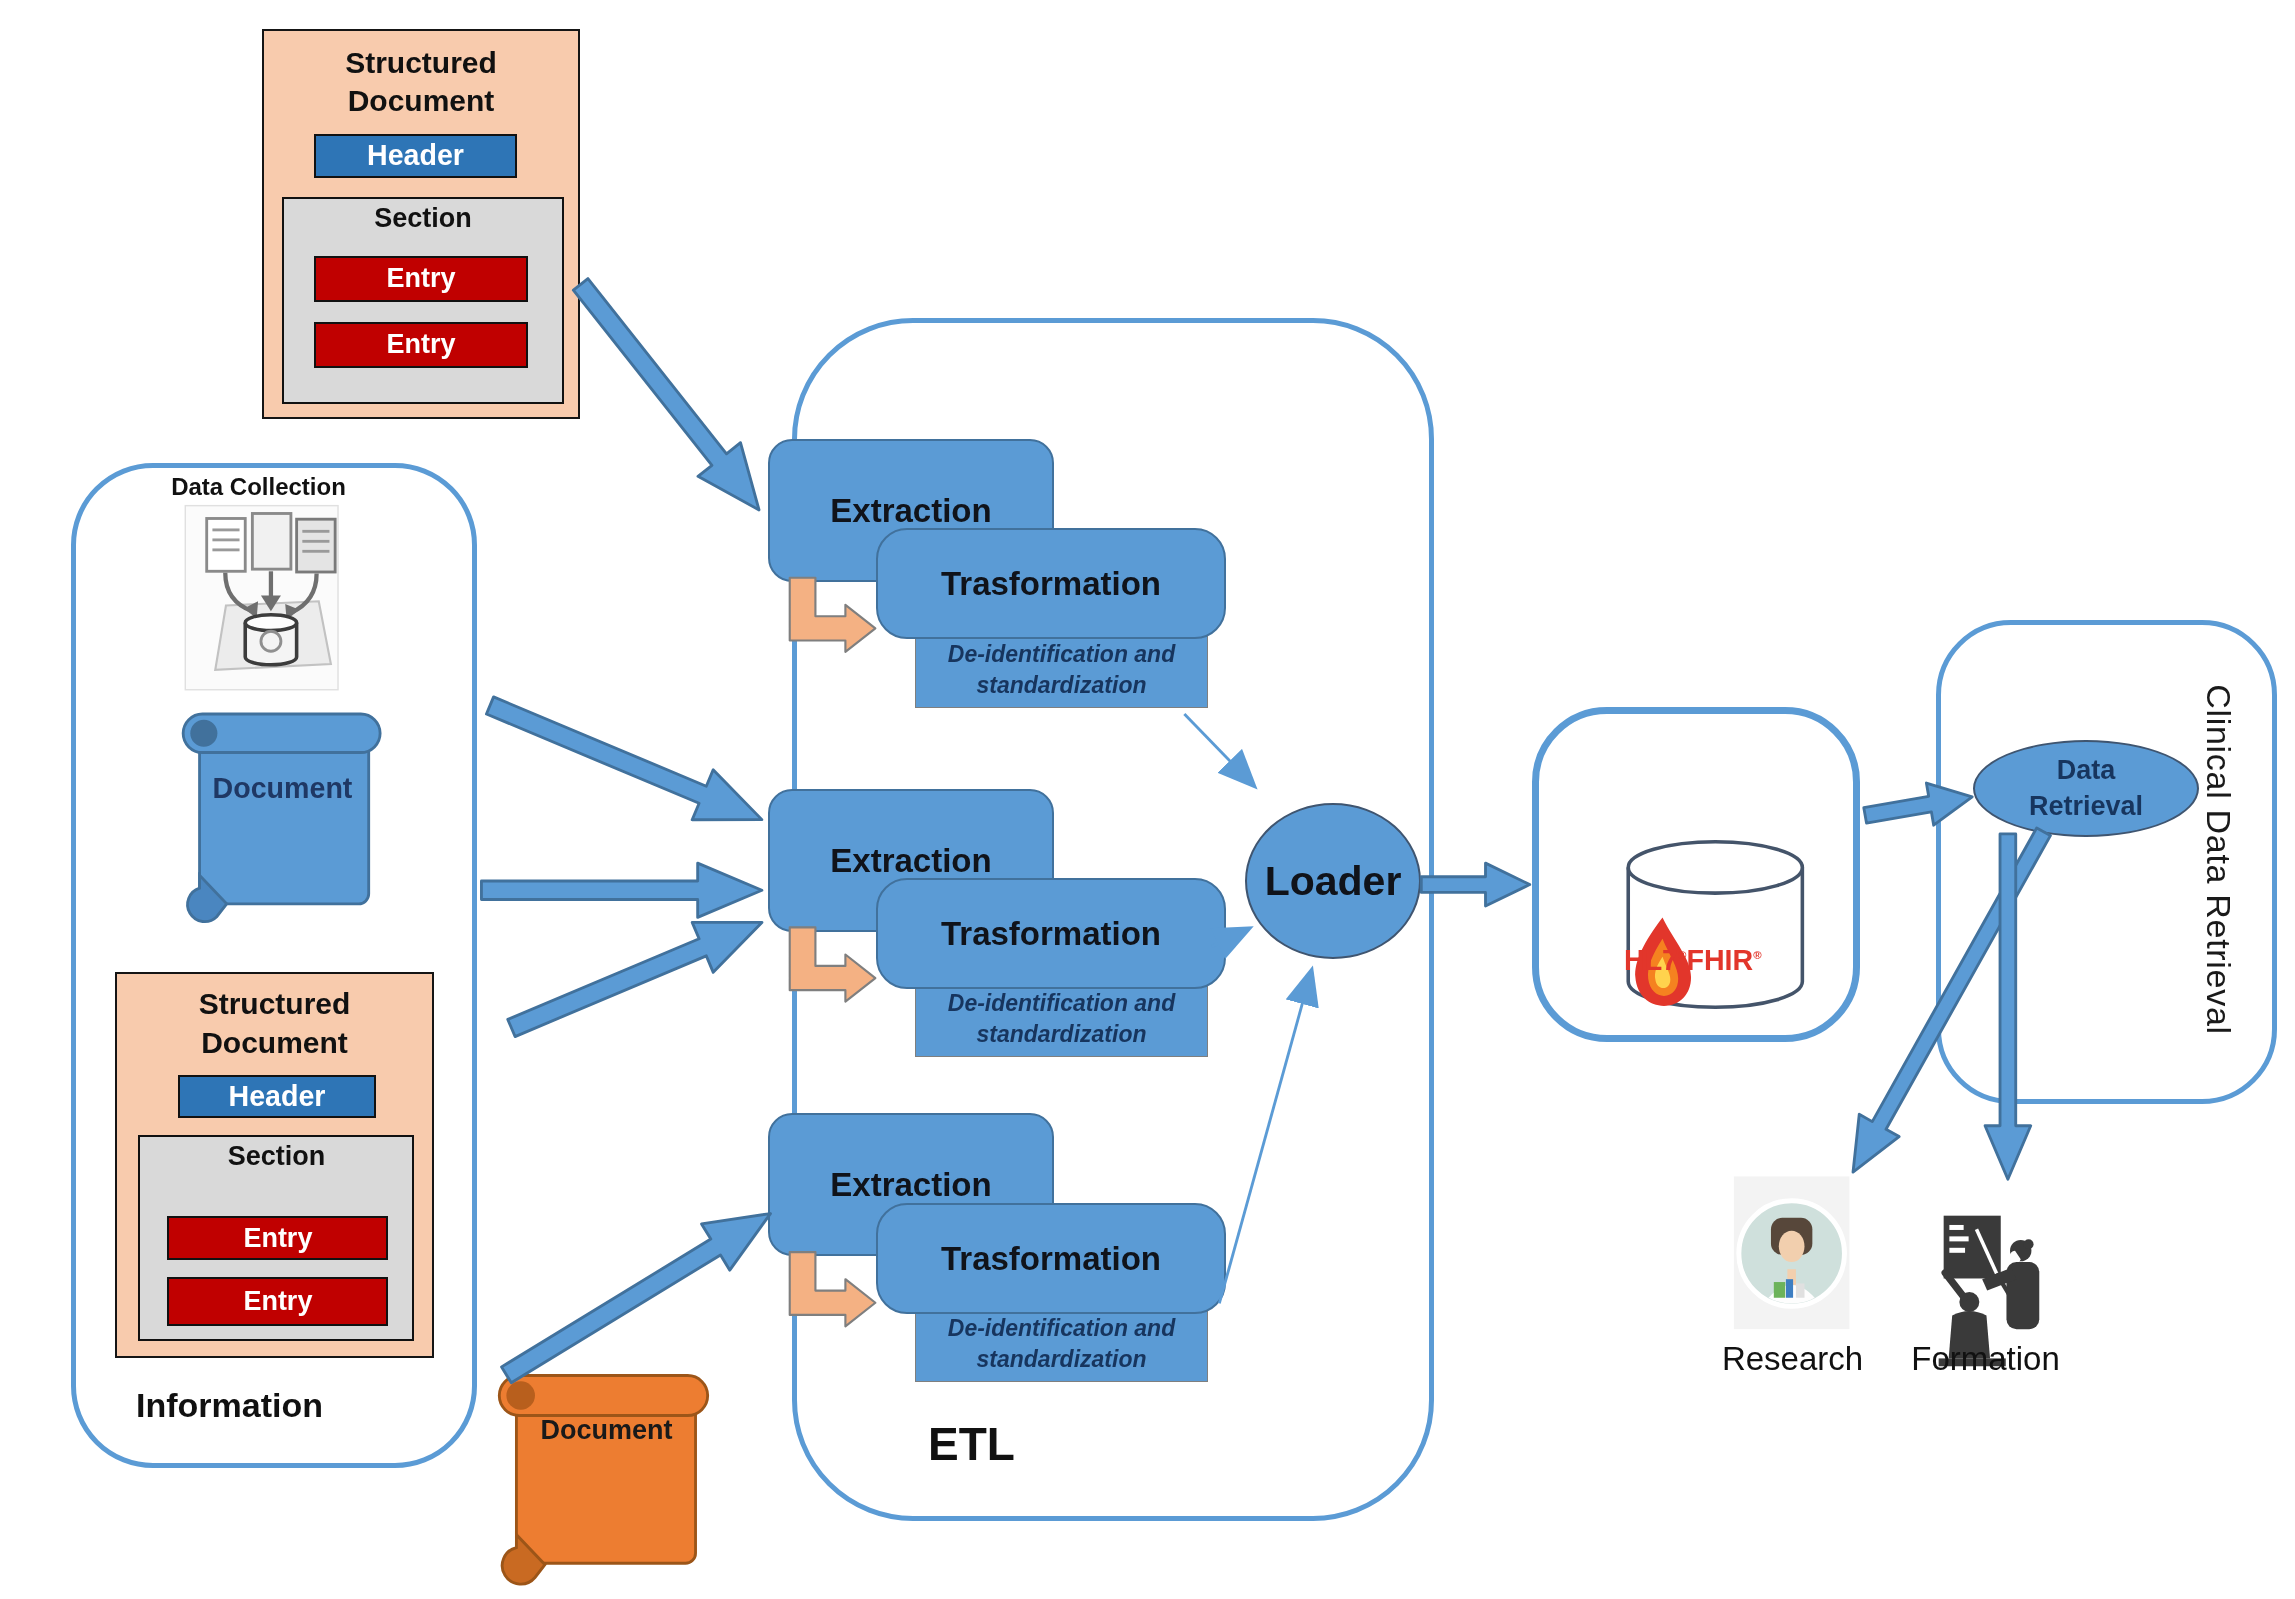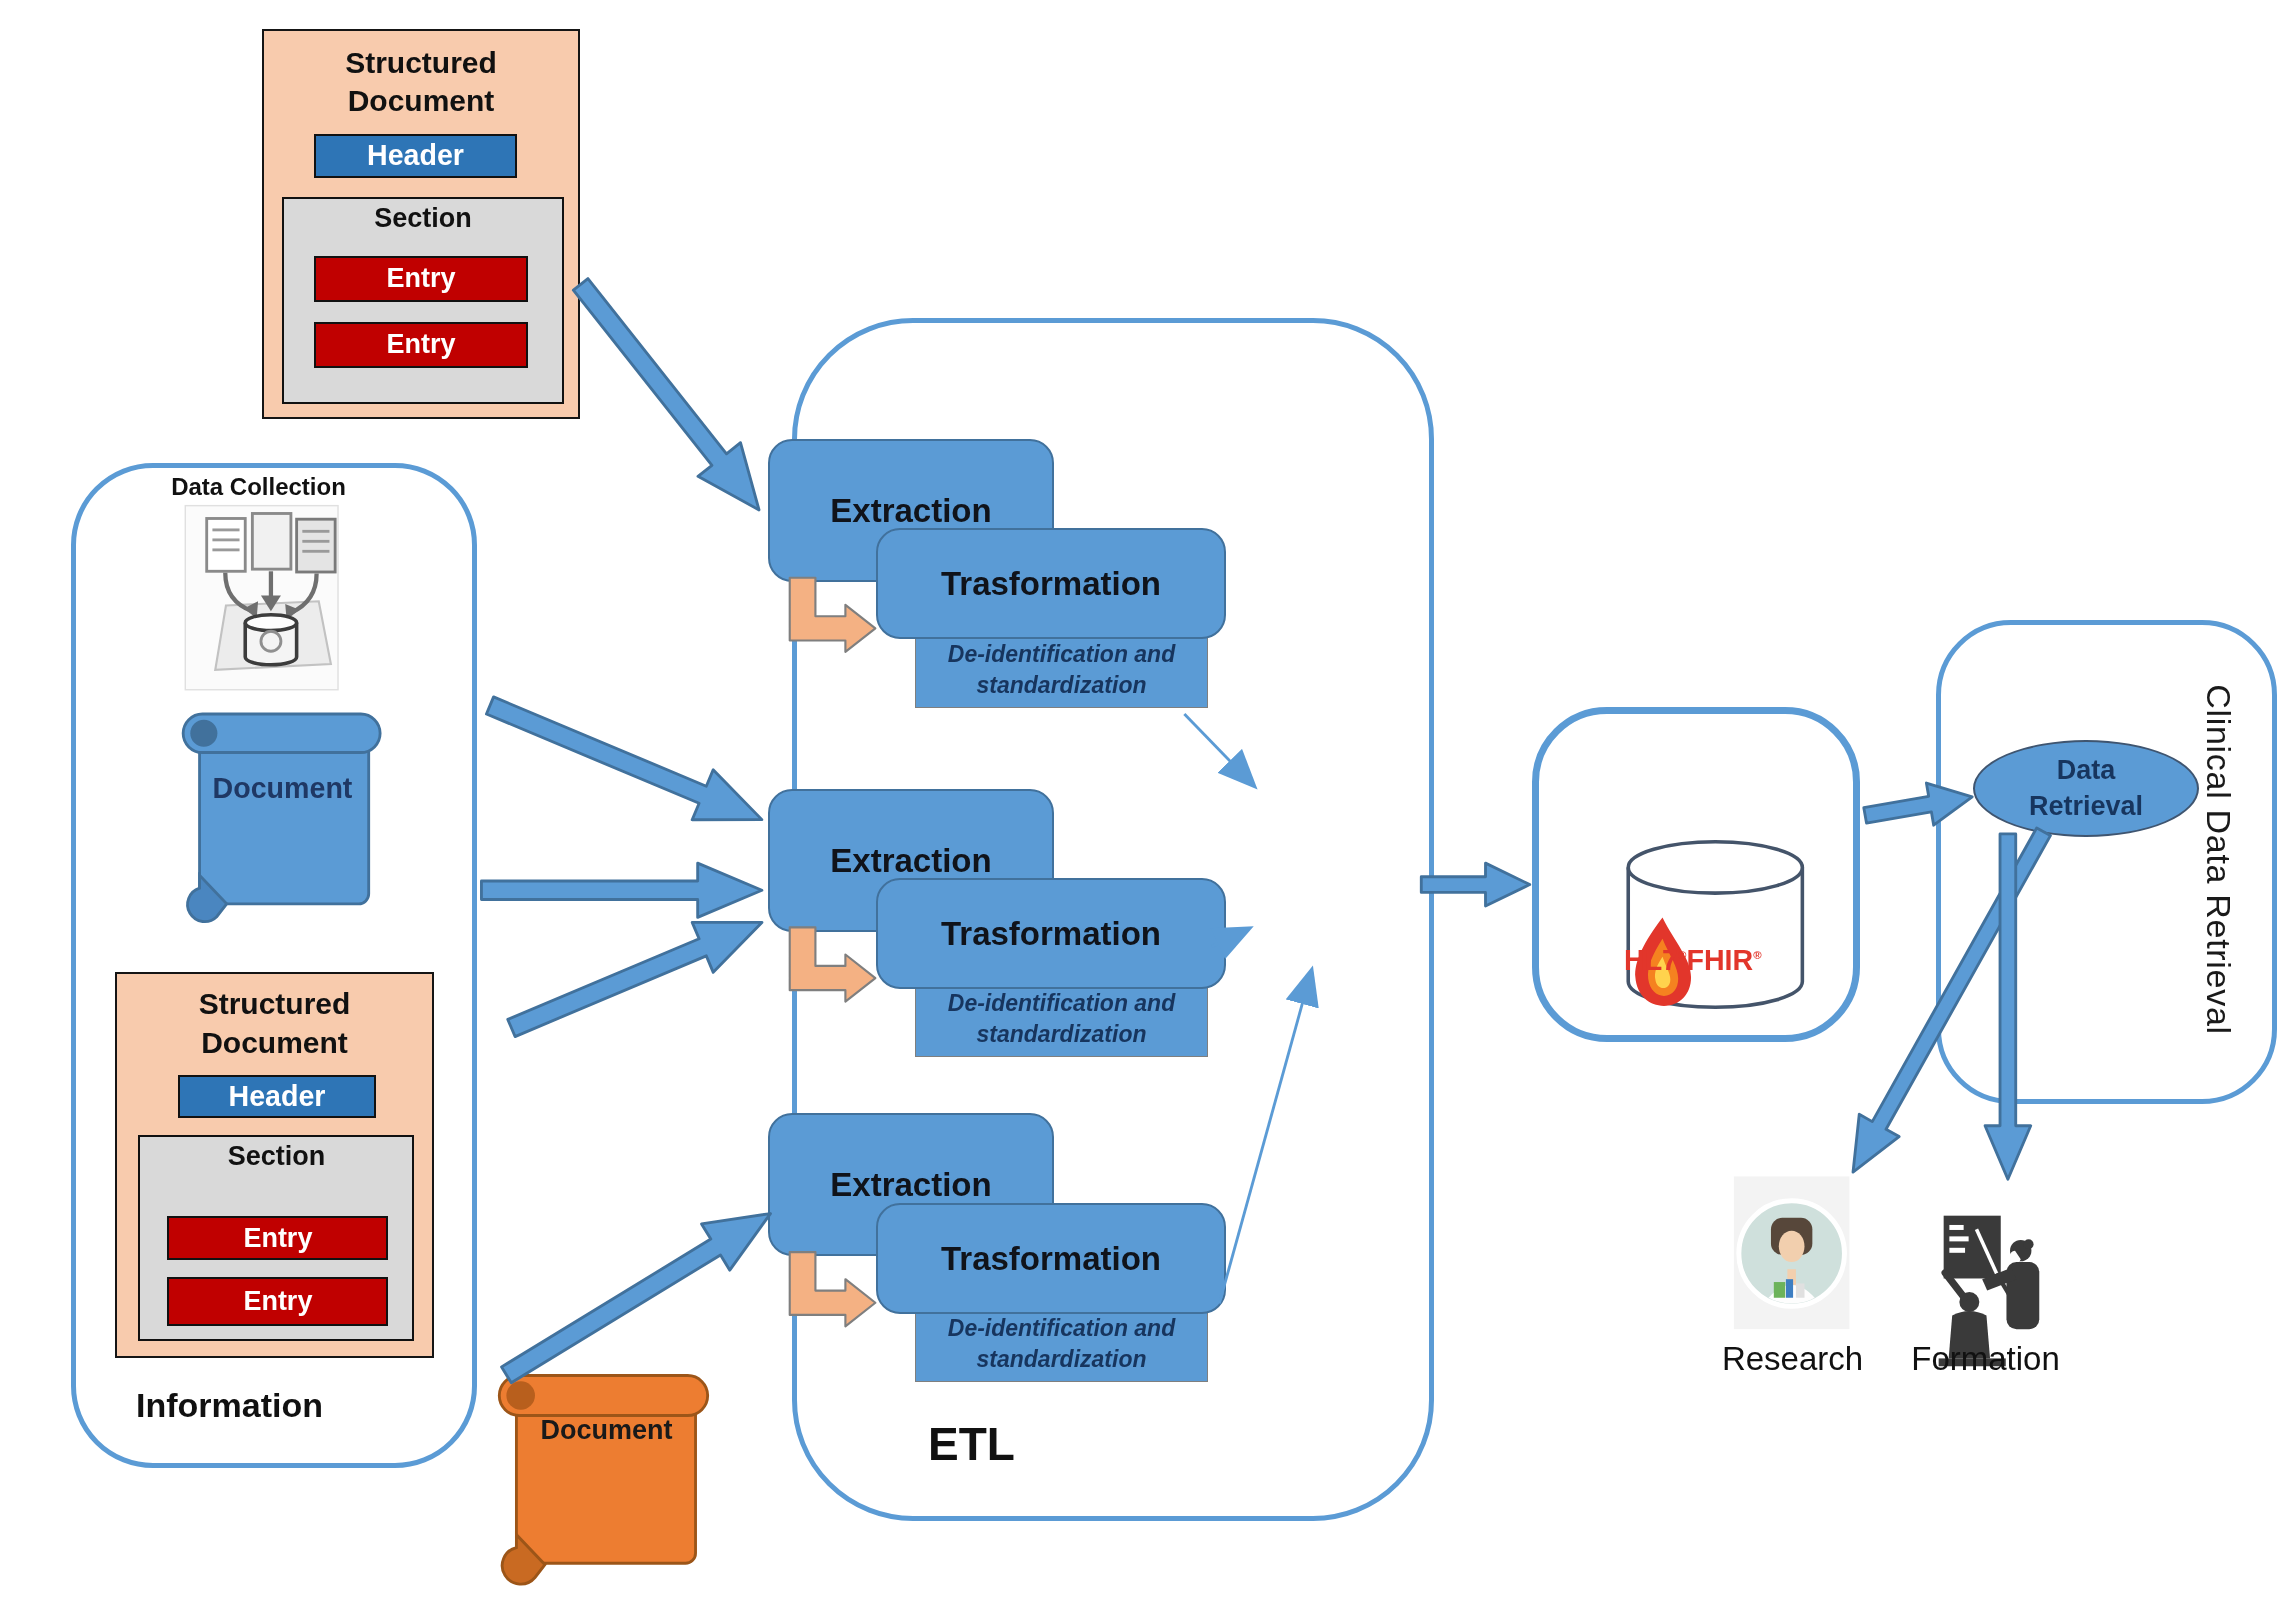--- a/index.html
+++ b/index.html
@@ -9,21 +9,21 @@
   svg.layer{position:absolute;left:0;top:0;width:2295px;height:1600px;}
   #under{z-index:1;} #over{z-index:5;}
   .container{position:absolute;border:5.7px solid #5B9BD5;border-radius:93px;background:transparent;z-index:2;box-sizing:border-box;}
   .peachbox{position:absolute;background:#F8CBAD;border:2.9px solid #151515;z-index:3;box-sizing:border-box;}
   .sd-title{position:absolute;left:0;right:0;text-align:center;font-weight:bold;font-size:30px;line-height:1.28;color:#111;}
   .headerbox{position:absolute;background:#2E75B6;border:2.1px solid #111;color:#fff;font-weight:bold;font-size:28.6px;display:flex;align-items:center;justify-content:center;box-sizing:border-box;}
   .sectionbox{position:absolute;background:#D9D9D9;border:2.1px solid #111;box-sizing:border-box;}
   .section-label{position:absolute;left:0;right:0;top:4.3px;text-align:center;font-weight:bold;font-size:27px;color:#111;}
   .entrybox{position:absolute;background:#C00000;border:2.1px solid #111;color:#fff;font-weight:bold;font-size:27px;display:flex;align-items:center;justify-content:center;box-sizing:border-box;}
   .bluebox{position:absolute;background:#5B9BD5;border:2.1px solid #41719C;border-radius:24px;display:flex;align-items:center;justify-content:center;font-weight:bold;font-size:33px;color:#10131a;z-index:3;box-sizing:border-box;}
-  .tbox{z-index:4;}
+  .tbox{z-index:4;border-radius:31px;}
   .deidbox{position:absolute;background:#5B9BD5;border:1.4px solid #7f7f7f;display:flex;align-items:center;justify-content:center;text-align:center;font-weight:bold;font-style:italic;font-size:23px;line-height:1.35;color:#17355e;z-index:3;box-sizing:border-box;}
   .ellipse{position:absolute;background:#5B9BD5;border:2.1px solid #3f5570;border-radius:50%;display:flex;align-items:center;justify-content:center;text-align:center;z-index:3;box-sizing:border-box;}
   .plain-label{position:absolute;color:#111;z-index:6;text-align:center;}
   .scroll-label{position:absolute;z-index:6;text-align:center;font-weight:bold;}
 </style>
 </head>
 <body>
 
 <div id="stage">
 
@@ -154,20 +154,21 @@
   <div class="bluebox tbox" style="left:832px;top:528px;width:350px;height:111px;">Trasformation</div>
 
   <div class="bluebox" style="left:724px;top:789px;width:286px;height:143px;">Extraction</div>
   <div class="deidbox" style="left:871px;top:981px;width:293px;height:76px;padding:0 14.3px;">De-identification and standardization</div>
   <div class="bluebox tbox" style="left:832px;top:878px;width:350px;height:111px;">Trasformation</div>
 
   <div class="bluebox" style="left:724px;top:1113px;width:286px;height:143px;">Extraction</div>
   <div class="deidbox" style="left:871px;top:1306px;width:293px;height:76px;padding:0 14.3px;">De-identification and standardization</div>
   <div class="bluebox tbox" style="left:832px;top:1203px;width:350px;height:111px;">Trasformation</div>
 
+  <div class="ellipse" style="left:1201px;top:803px;width:176px;height:156px;font-weight:bold;font-size:41px;color:#10131a;">Loader</div>
   <div class="plain-label" style="left:842px;top:1417px;width:171px;font-size:46px;font-weight:bold;">ETL</div>
 
   <div class="abs" style="left:1580px;top:944px;z-index:6;color:#E2362B;font-weight:bold;font-size:28.6px;white-space:nowrap;">
     <span>HL7</span><sup style="font-size:11.4px;">®</sup><span>FHIR</span><sup style="font-size:11.4px;">®</sup>
   </div>
 
   <div class="ellipse" style="left:1929px;top:740px;width:226px;height:97px;font-weight:bold;font-size:27px;color:#17355e;line-height:1.3;">
     <span style="display:inline-block;width:121px;">Data Retrieval</span>
   </div>
   <div class="plain-label" style="left:1924px;top:840px;width:500px;font-size:34px;transform:rotate(90deg);transform-origin:center;color:#1a1a1a;letter-spacing:0.7px;">Clinical Data Retrieval</div>

